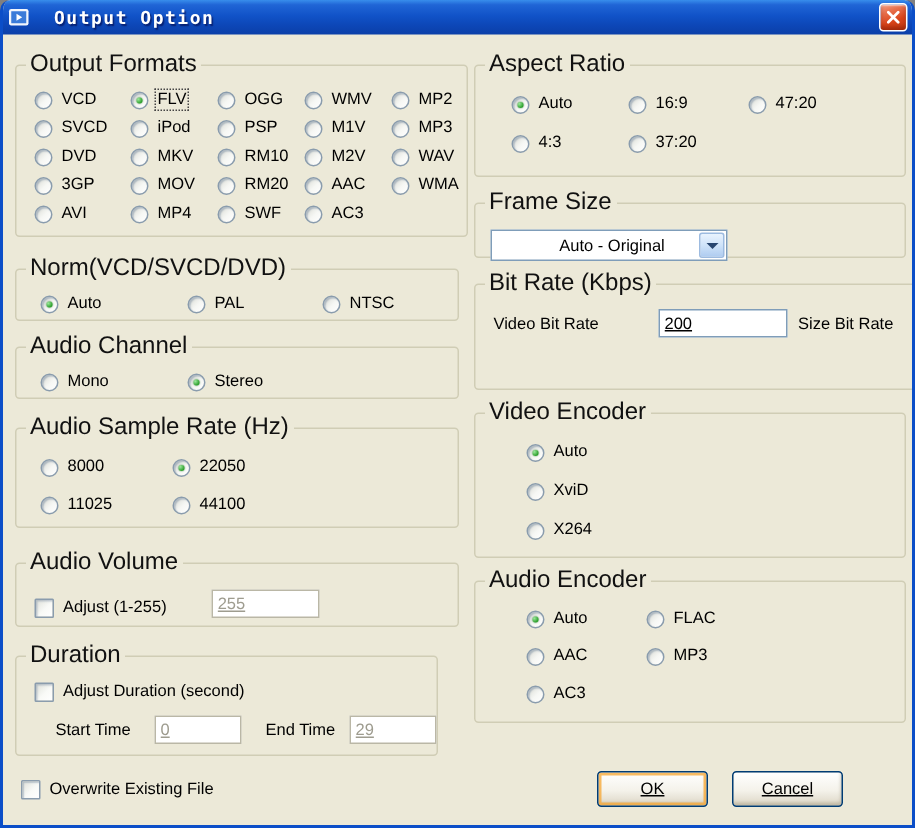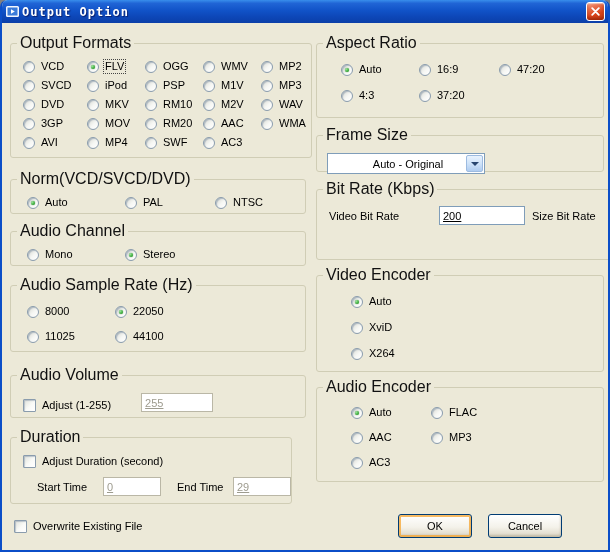--- a/index.html
+++ b/index.html
@@ -12,21 +12,21 @@
     border: 2px solid #0B4EC8; border-top: none;
     border-radius: 7px 7px 0 0;
     overflow: hidden;
   }
 
   
   .titlebar {
     position: absolute; left: -2px; right: -2px; top: 0; height: 23px;
     background: linear-gradient(180deg, #388EEC 0%, #2065D6 14%, #1153C8 45%, #0D47B8 72%, #0B3FA8 100%);
     border-radius: 7px 7px 0 0;
-    display: flex; align-items: center; padding: 0 5px; gap: 2px;
+    display: flex; align-items: center; padding: 0 5px; gap: 16px;
   }
   .title-text {
     color: #fff; font-family: "DejaVu Sans Mono", monospace;
     font-weight: bold; font-size: 12px; letter-spacing: 1px;
     text-shadow: 1px 1px 1px rgba(0,0,60,.6);
   }
   .close-btn {
     margin-left: auto; width: 19px; height: 19px;
     border: 1px solid #fff; border-radius: 3px;
     background: linear-gradient(160deg, #F5A48B 0%, #E8714E 28%, #D9441A 62%, #BE3910 100%);
@@ -87,20 +87,21 @@
   }
   .tri { width: 0; height: 0; border-left: 4px solid transparent; border-right: 4px solid transparent; border-top: 4px solid #27456F; }
 
   
   button.btn {
     position: absolute; width: 74px; height: 24px;
     border: 1px solid #003C74; border-radius: 3px;
     background: linear-gradient(180deg, #FFFFFF 0%, #F4F2EA 55%, #E4DFD1 85%, #D2CCB9 100%);
     font: 11px "Liberation Sans", sans-serif; color: #000; cursor: pointer;
     box-shadow: inset -1px -2px 2px rgba(160,150,125,.35);
+    text-decoration: underline;
   }
   button.btn.default {
     box-shadow: inset 0 0 0 2px rgba(246,170,60,.8), inset -1px -2px 2px rgba(160,150,125,.3);
   }
 
   
   .g-formats { display: grid; grid-template-columns: 64px 58px 58px 58px 1fr; row-gap: 6px; padding: 8px 4px 4px 12px; }
   .g-norm    { display: grid; grid-template-columns: 98px 90px 1fr; padding: 8px 4px 6px 16px; }
   .g-channel { display: grid; grid-template-columns: 98px 1fr; padding: 8px 4px 6px 16px; }
   .g-rate    { display: grid; grid-template-columns: 88px 1fr; row-gap: 12px; padding: 11px 4px 4px 16px; }

